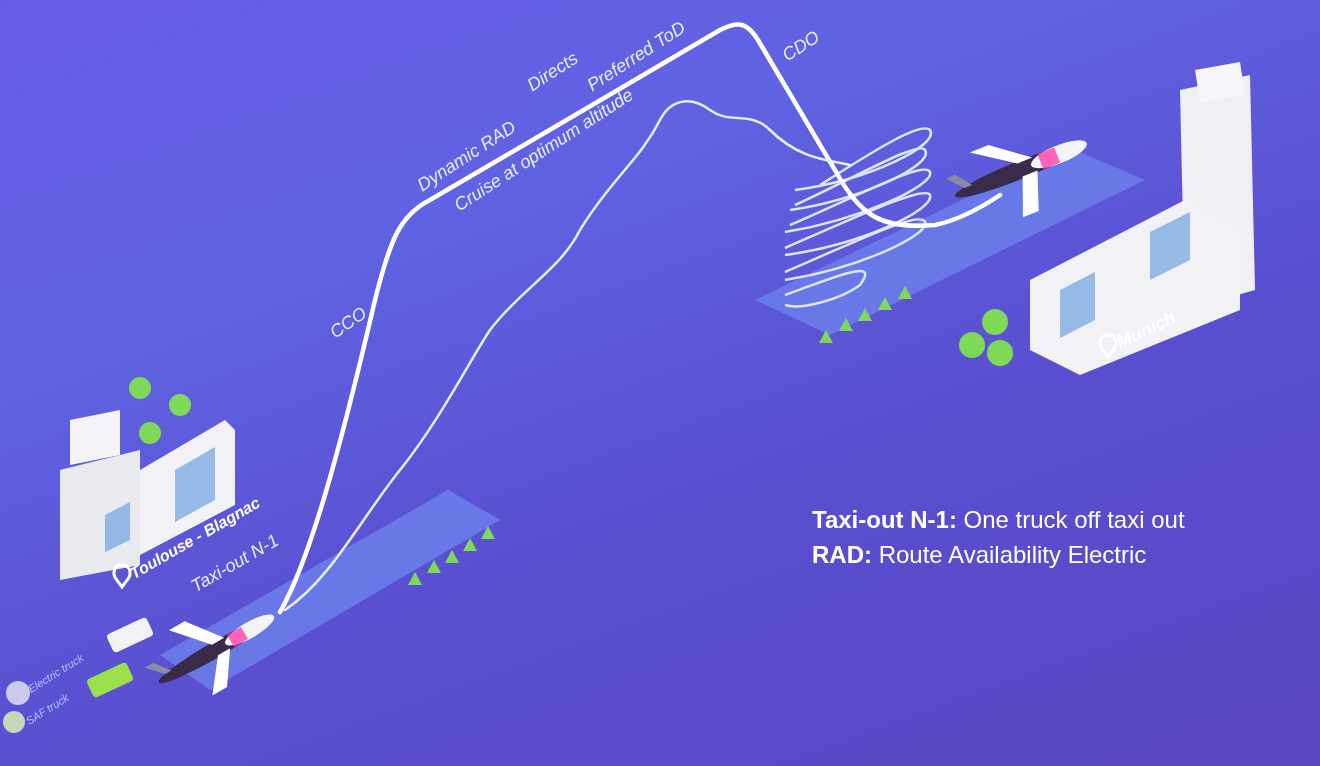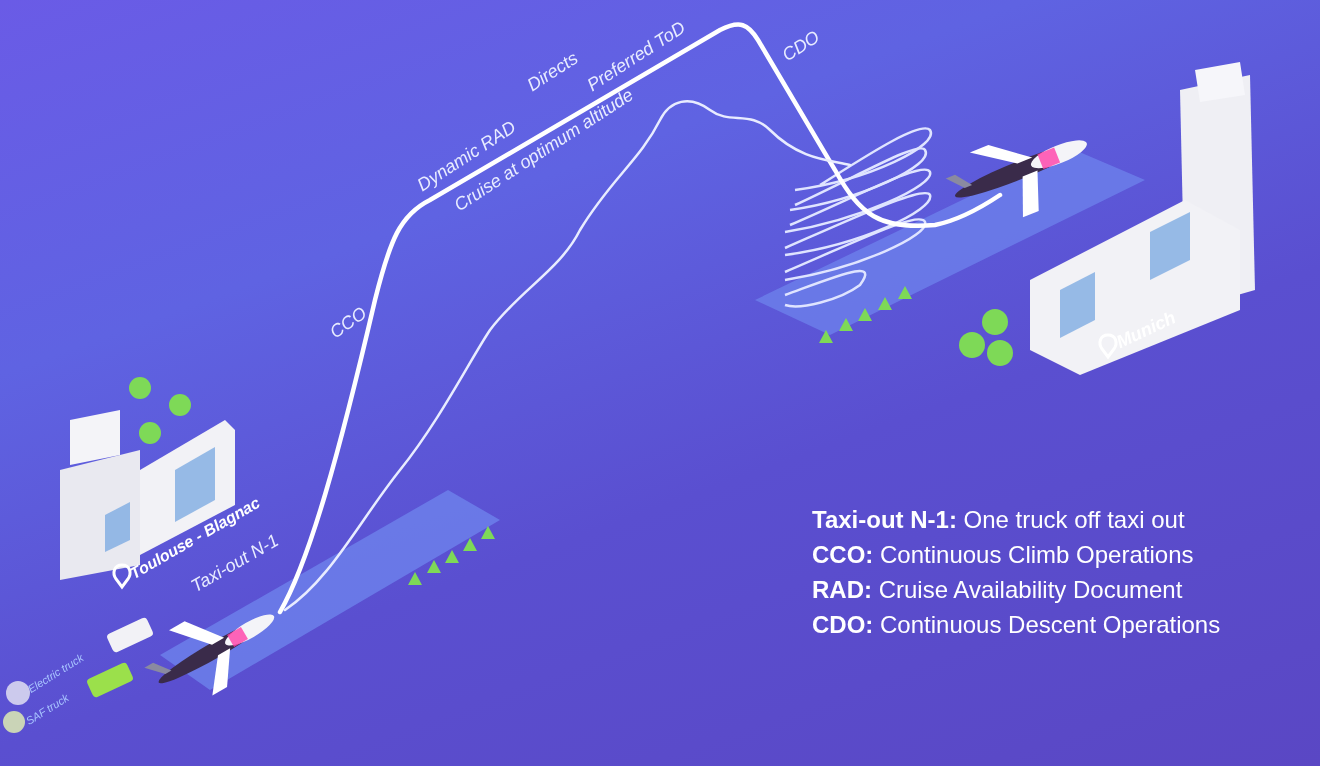--- a/index.html
+++ b/index.html
@@ -116,17 +116,15 @@
 <div class="lbl" style="left:790px;top:45px;font-size:18px;transform:rotate(-33deg);">CDO</div>
 
 <div class="pin-label" style="left:136px;top:565px;font-size:16px;transform:rotate(-30deg);">Toulouse - Blagnac</div>
 <div class="pin-label" style="left:1122px;top:332px;font-size:18px;transform:rotate(-25deg);">Munich</div>
 
 <div class="lbl" style="left:32px;top:683px;font-size:11px;color:#a8c4ff;transform:rotate(-32deg);">Electric truck</div>
 <div class="lbl" style="left:30px;top:715px;font-size:11px;color:#a8c4ff;transform:rotate(-32deg);">SAF truck</div>
 
 <div class="legend">
   <div class="row"><b>Taxi-out N-1:</b> <span>One truck off taxi out</span></div>
-  <div class="row"><b>CCO:</b> <span>Continuous Climb Operations</span></div>
-  <div class="row"><b>RAD:</b> <span>Cruise Availability Document</span></div>
-  <div class="row"><b>CDO:</b> <span>Continuous Descent Operations</span></div>
+  <div class="row"><b>RAD:</b> <span>Route Availability Electric</span></div>
 </div>
 </div>
 
 </body></html>

